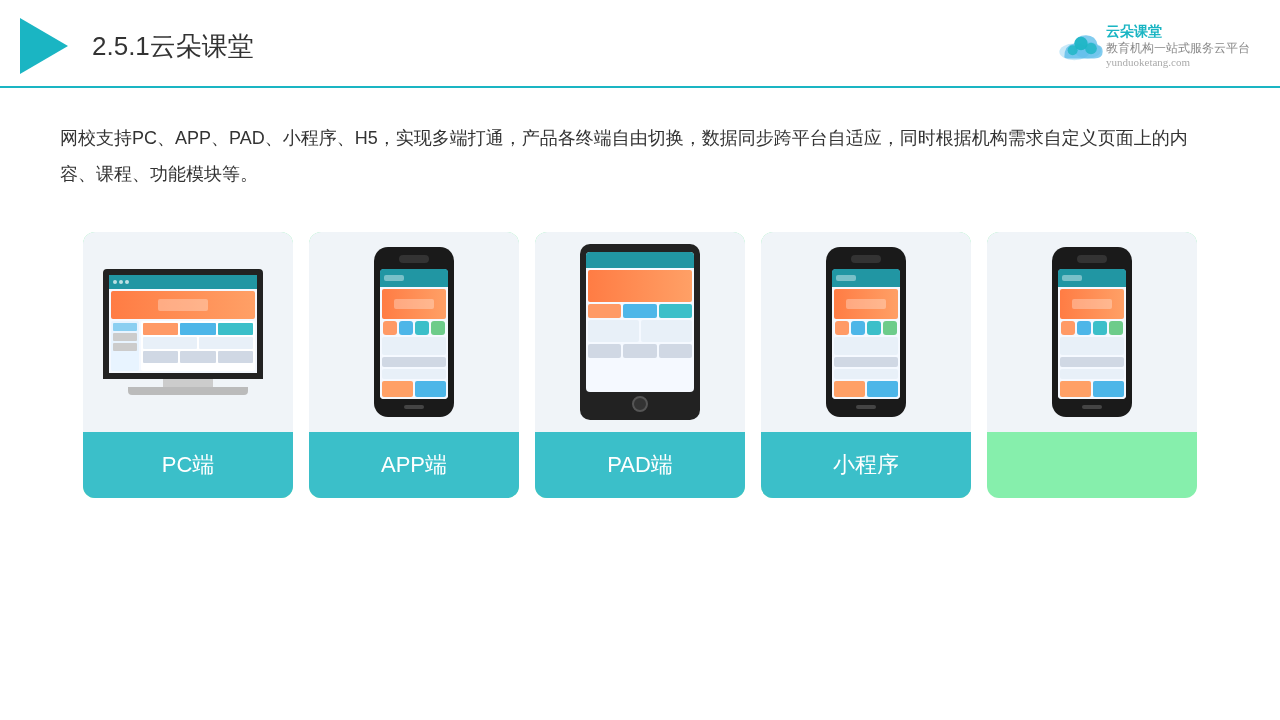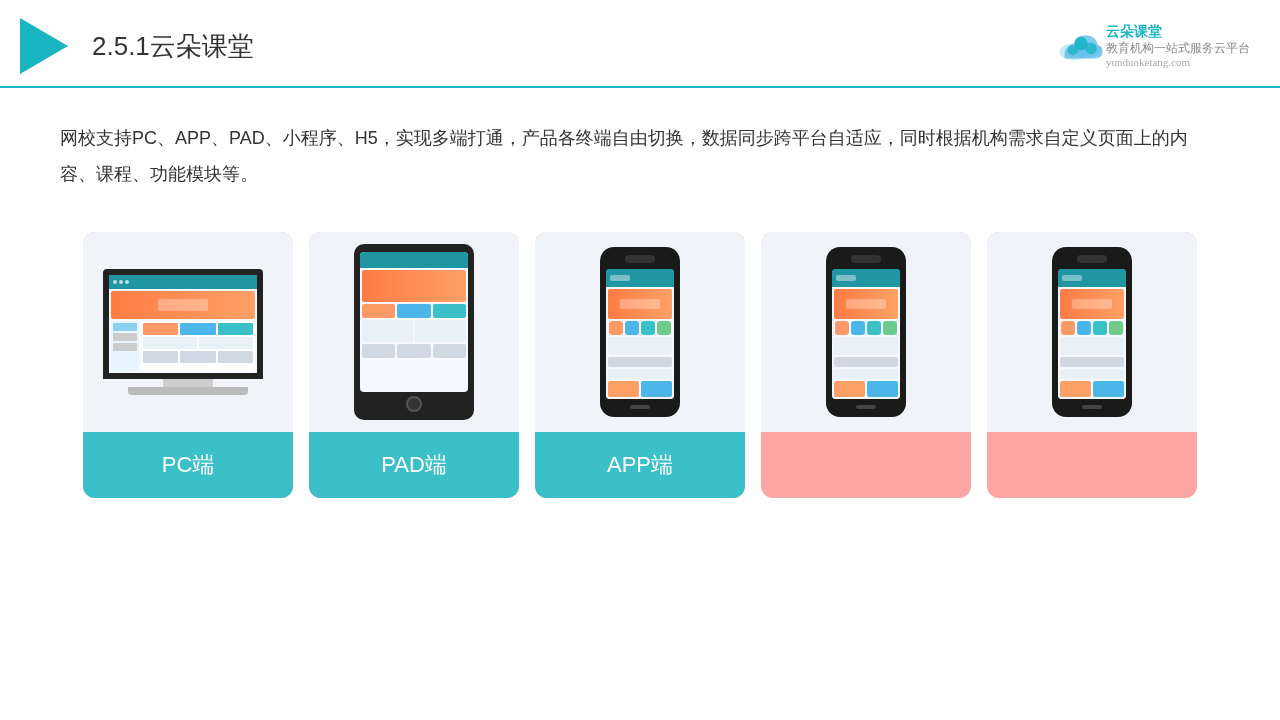--- a/index.html
+++ b/index.html
@@ -89,21 +89,21 @@
 
     
     .cards-container {
       display: flex;
       gap: 16px;
       padding: 20px 50px;
       justify-content: center;
     }
 
     .card {
-      background: #fca5a5;
+      background: #86efac;
       border-radius: 12px;
       width: 210px;
       overflow: hidden;
       display: flex;
       flex-direction: column;
     }
 
     .card-image-area {
       height: 200px;
       display: flex;
@@ -413,20 +413,53 @@
         </div>
         <div class="pc-neck"></div>
         <div class="pc-base"></div>
       </div>
     </div>
     <div class="card-label">PC端</div>
   </div>
 
   <div class="card">
     <div class="card-image-area">
+      <div class="phone-mockup">
+        <div style="width:30px;height:8px;background:#333;border-radius:4px;margin:0 auto 2px;"></div>
+        <div class="phone-screen">
+          <div class="phone-top-bar">
+            <div style="width:20px;height:6px;background:rgba(255,255,255,0.4);border-radius:2px;"></div>
+          </div>
+          <div class="phone-content">
+            <div class="phone-banner">
+              <div style="width:40px;height:10px;background:rgba(255,255,255,0.3);border-radius:2px;"></div>
+            </div>
+            <div class="phone-icon-row">
+              <div class="phone-icon-box c-orange"></div>
+              <div class="phone-icon-box c-blue"></div>
+              <div class="phone-icon-box c-teal"></div>
+              <div class="phone-icon-box c-green"></div>
+            </div>
+            <div class="phone-card c-light" style="height:18px;"></div>
+            <div class="phone-card c-gray" style="height:10px;"></div>
+            <div class="phone-card c-light" style="height:10px;"></div>
+            <div style="display:flex;gap:2px;">
+              <div style="flex:1;height:16px;background:#ffa066;border-radius:2px;"></div>
+              <div style="flex:1;height:16px;background:#4db6e8;border-radius:2px;"></div>
+            </div>
+          </div>
+        </div>
+        <div class="phone-home"></div>
+      </div>
+    </div>
+    <div class="card-label">APP端</div>
+  </div>
+
+  <div class="card">
+    <div class="card-image-area">
       <div class="tablet-mockup">
         <div class="tablet-screen">
           <div class="tablet-top"></div>
           <div class="tablet-content">
             <div class="tablet-banner"></div>
             <div class="tablet-row">
               <div class="tablet-box c-orange"></div>
               <div class="tablet-box c-blue"></div>
               <div class="tablet-box c-teal"></div>
             </div>
@@ -470,21 +503,21 @@
             <div class="phone-card c-light" style="height:10px;"></div>
             <div style="display:flex;gap:2px;">
               <div style="flex:1;height:16px;background:#ffa066;border-radius:2px;"></div>
               <div style="flex:1;height:16px;background:#4db6e8;border-radius:2px;"></div>
             </div>
           </div>
         </div>
         <div class="phone-home"></div>
       </div>
     </div>
-    <div class="card-label">APP端</div>
+    <div class="card-label">小程序</div>
   </div>
 
   <div class="card">
     <div class="card-image-area">
       <div class="phone-mockup">
         <div style="width:30px;height:8px;background:#333;border-radius:4px;margin:0 auto 2px;"></div>
         <div class="phone-screen">
           <div class="phone-top-bar">
             <div style="width:20px;height:6px;background:rgba(255,255,255,0.4);border-radius:2px;"></div>
           </div>
@@ -505,45 +538,13 @@
               <div style="flex:1;height:16px;background:#ffa066;border-radius:2px;"></div>
               <div style="flex:1;height:16px;background:#4db6e8;border-radius:2px;"></div>
             </div>
           </div>
         </div>
         <div class="phone-home"></div>
       </div>
     </div>
   </div>
 
-  <div class="card">
-    <div class="card-image-area">
-      <div class="phone-mockup">
-        <div style="width:30px;height:8px;background:#333;border-radius:4px;margin:0 auto 2px;"></div>
-        <div class="phone-screen">
-          <div class="phone-top-bar">
-            <div style="width:20px;height:6px;background:rgba(255,255,255,0.4);border-radius:2px;"></div>
-          </div>
-          <div class="phone-content">
-            <div class="phone-banner">
-              <div style="width:40px;height:10px;background:rgba(255,255,255,0.3);border-radius:2px;"></div>
-            </div>
-            <div class="phone-icon-row">
-              <div class="phone-icon-box c-orange"></div>
-              <div class="phone-icon-box c-blue"></div>
-              <div class="phone-icon-box c-teal"></div>
-              <div class="phone-icon-box c-green"></div>
-            </div>
-            <div class="phone-card c-light" style="height:18px;"></div>
-            <div class="phone-card c-gray" style="height:10px;"></div>
-            <div class="phone-card c-light" style="height:10px;"></div>
-            <div style="display:flex;gap:2px;">
-              <div style="flex:1;height:16px;background:#ffa066;border-radius:2px;"></div>
-              <div style="flex:1;height:16px;background:#4db6e8;border-radius:2px;"></div>
-            </div>
-          </div>
-        </div>
-        <div class="phone-home"></div>
-      </div>
-    </div>
-  </div>
-
 </div>
 
 </body></html>

